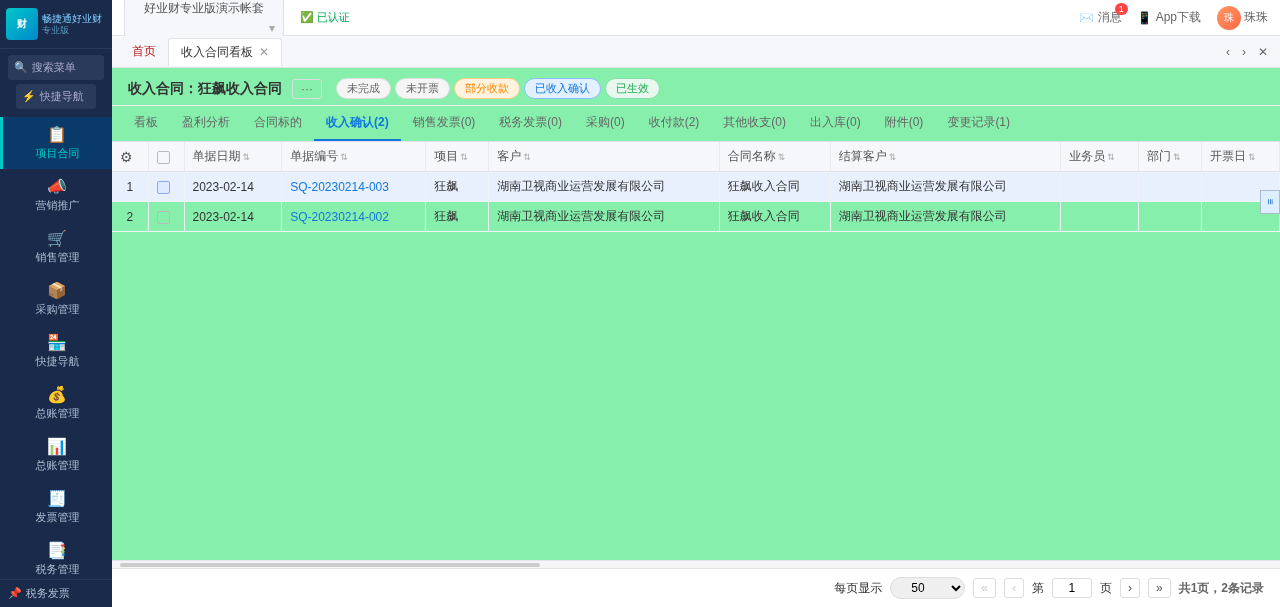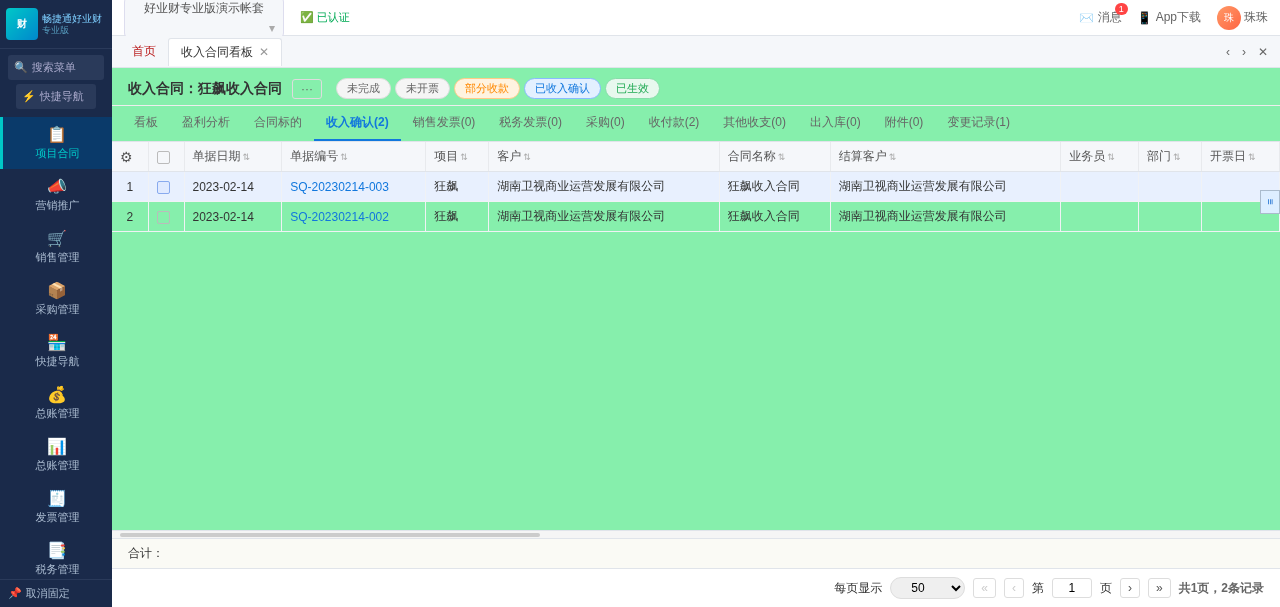--- a/index.html
+++ b/index.html
@@ -158,21 +158,21 @@
     <div class="sidebar-item">
       <span class="icon">📑</span>
       <span>税务管理</span>
     </div>
 
   </div>
 
   <div class="sidebar-bottom">
     <div class="sidebar-bottom-item">
       <span>📌</span>
-      <span>取消固定</span>
+      <span>税务发票</span>
     </div>
   </div>
 </div>
 
 <div class="main">
 
   <div class="topbar">
     <div class="company-select">
       <span>好业财专业版演示帐套</span>
       <span style="margin-left:auto;color:#aaa;">▾</span>
@@ -339,23 +339,20 @@
             <td></td>
           </tr>
         </tbody>
       </table>
     </div>
 
     <div class="hscroll-bar">
       <div class="hscroll-inner"></div>
     </div>
 
-    <div class="table-footer">
-      <span>合计：</span>
-    </div>
 
     <div class="pagination">
       <span>每页显示</span>
       <select class="page-size-select">
         <option>20</option>
         <option selected="">50</option>
         <option>100</option>
       </select>
       <button class="page-btn" disabled="">«</button>
       <button class="page-btn" disabled="">‹</button>

